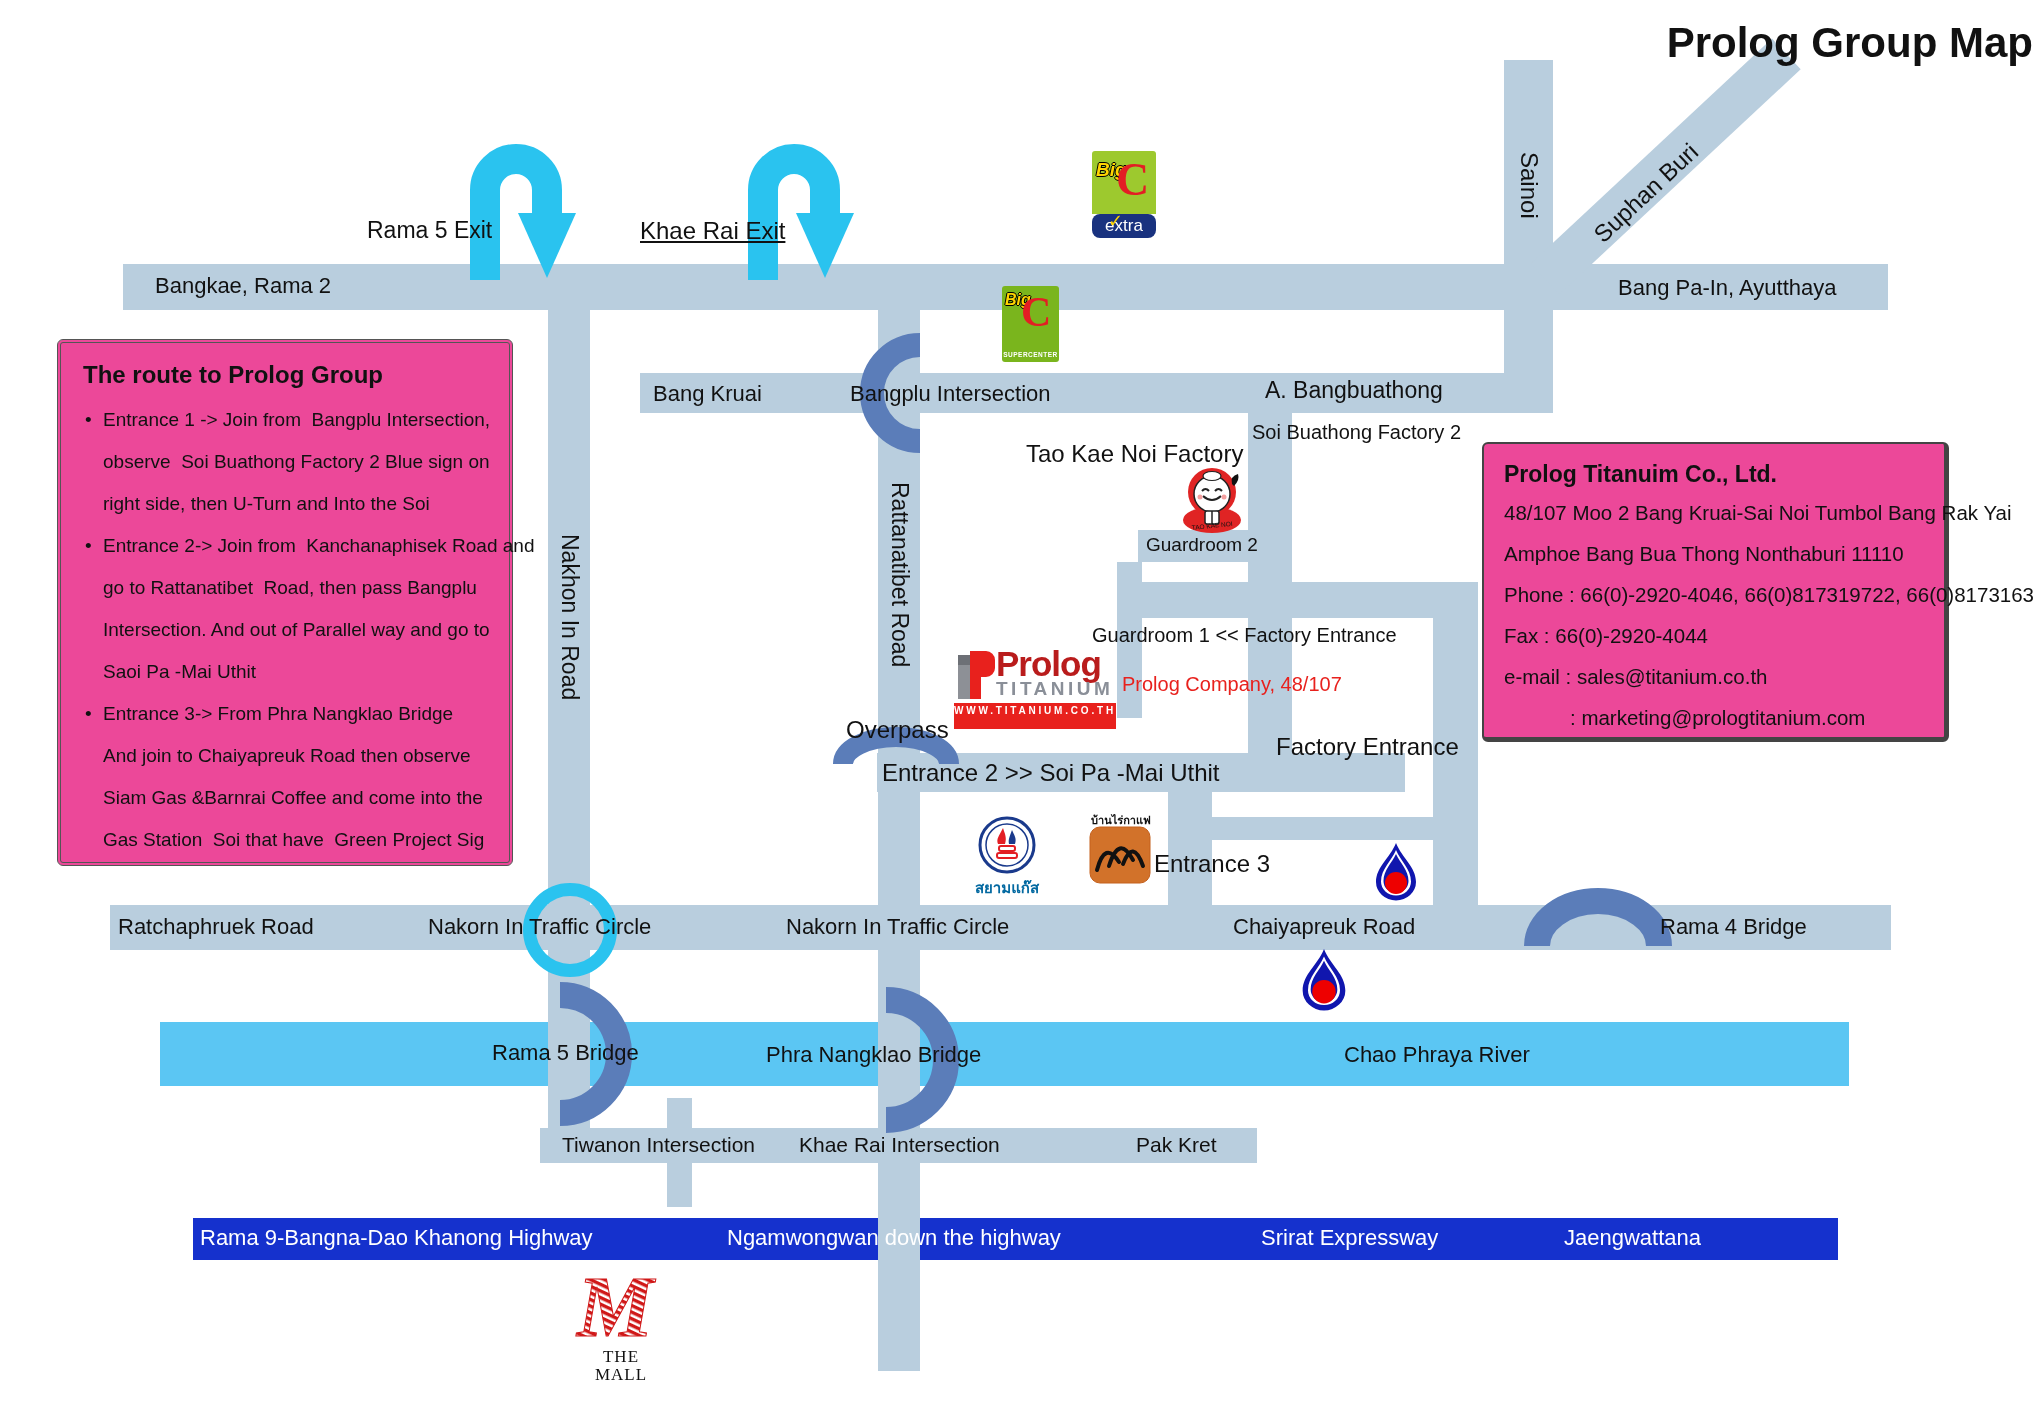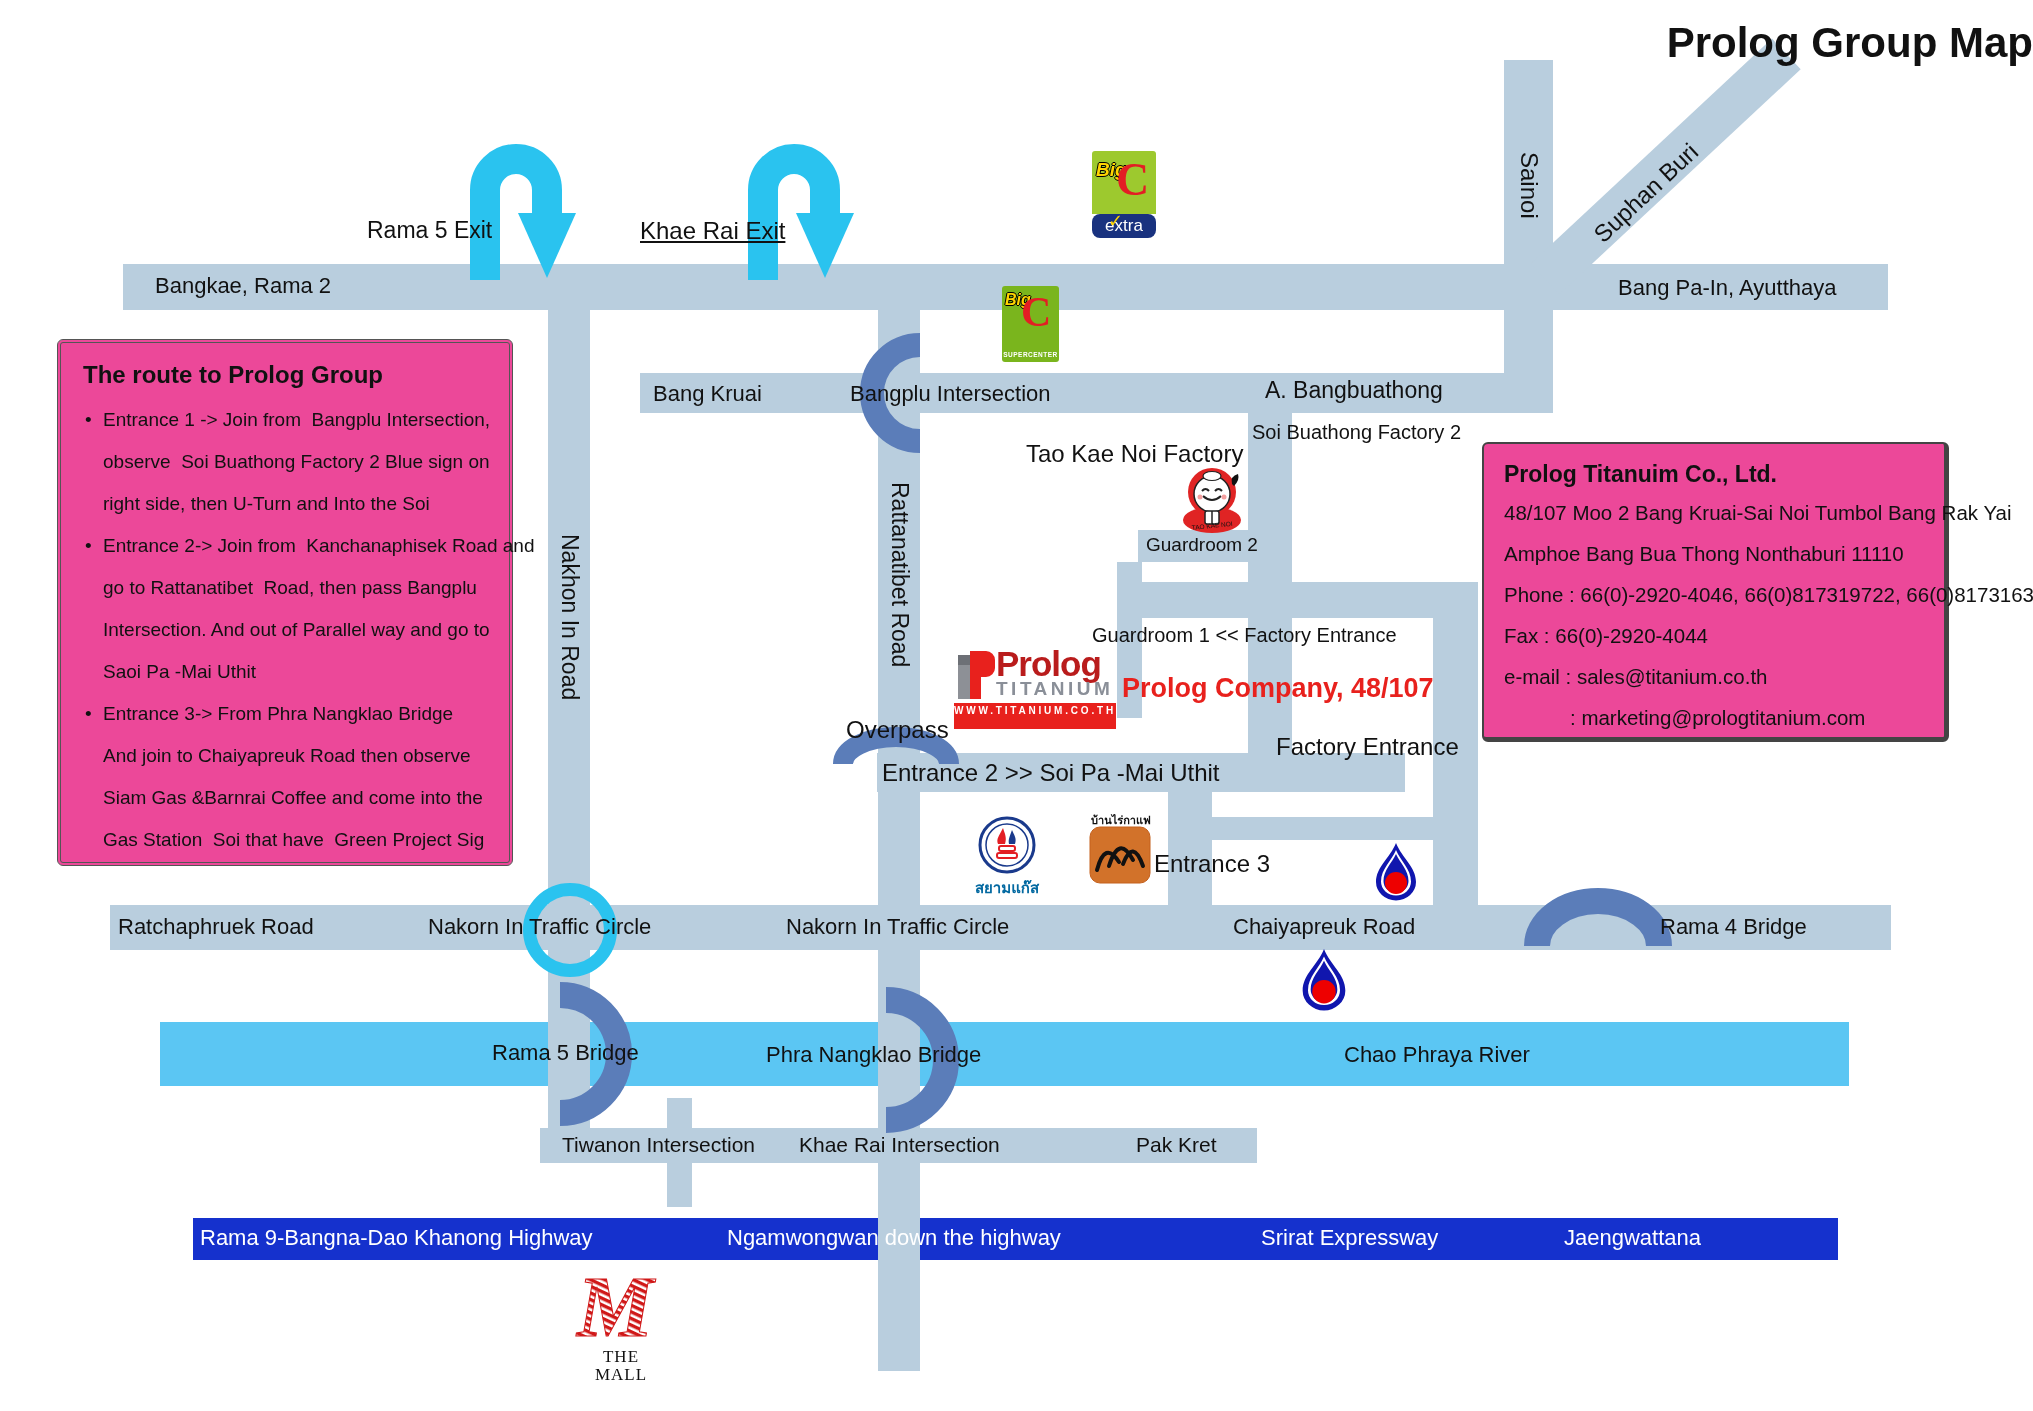--- a/index.html
+++ b/index.html
@@ -95,21 +95,21 @@
   <div class="lbl" style="left:640px;top:217px;font-size:24px;text-decoration:underline;">Khae Rai Exit</div>
   <div class="lbl vert" style="left:1506px;top:110px;width:46px;height:150px;font-size:24px;">Sainoi</div>
   <div class="lbl" style="left:1598px;top:224px;font-size:24px;transform:rotate(-43deg);transform-origin:0 50%;">Suphan Buri</div>
   <div class="lbl" style="left:653px;top:381px;">Bang Kruai</div>
   <div class="lbl" style="left:850px;top:381px;">Bangplu Intersection</div>
   <div class="lbl" style="left:1265px;top:377px;font-size:23px;">A. Bangbuathong</div>
   <div class="lbl" style="left:1252px;top:420px;font-size:20px;">Soi Buathong Factory 2</div>
   <div class="lbl" style="left:1026px;top:440px;font-size:24px;">Tao Kae Noi Factory</div>
   <div class="lbl" style="left:1146px;top:534px;font-size:19px;z-index:12;">Guardroom 2</div>
   <div class="lbl" style="left:1092px;top:623px;font-size:20px;">Guardroom 1 &lt;&lt; Factory Entrance</div>
-  <div class="lbl" style="left:1122px;top:672px;font-size:27px;font-weight:bold;color:#e8211d;text-align:right;">Prolog Company, 48/107</div>
+  <div class="lbl" style="left:1122px;top:672px;font-size:20px;font-weight:normal;color:#e8211d;text-align:right;">Prolog Company, 48/107</div>
   <div class="lbl" style="left:846px;top:716px;font-size:24px;">Overpass</div>
   <div class="lbl" style="left:882px;top:759px;font-size:24px;">Entrance 2 &gt;&gt; Soi Pa -Mai Uthit</div>
   <div class="lbl" style="left:1276px;top:733px;font-size:24px;">Factory Entrance</div>
   <div class="lbl" style="left:1154px;top:850px;font-size:24px;">Entrance 3</div>
   <div class="lbl vert" style="left:547px;top:520px;width:44px;height:195px;font-size:23px;">Nakhon In Road</div>
   <div class="lbl vert" style="left:877px;top:455px;width:44px;height:240px;font-size:23px;">Rattanatibet Road</div>
   <div class="lbl" style="left:118px;top:914px;">Ratchaphruek Road</div>
   <div class="lbl" style="left:428px;top:914px;">Nakorn In Traffic Circle</div>
   <div class="lbl" style="left:786px;top:914px;">Nakorn In Traffic Circle</div>
   <div class="lbl" style="left:1233px;top:914px;">Chaiyapreuk Road</div>

